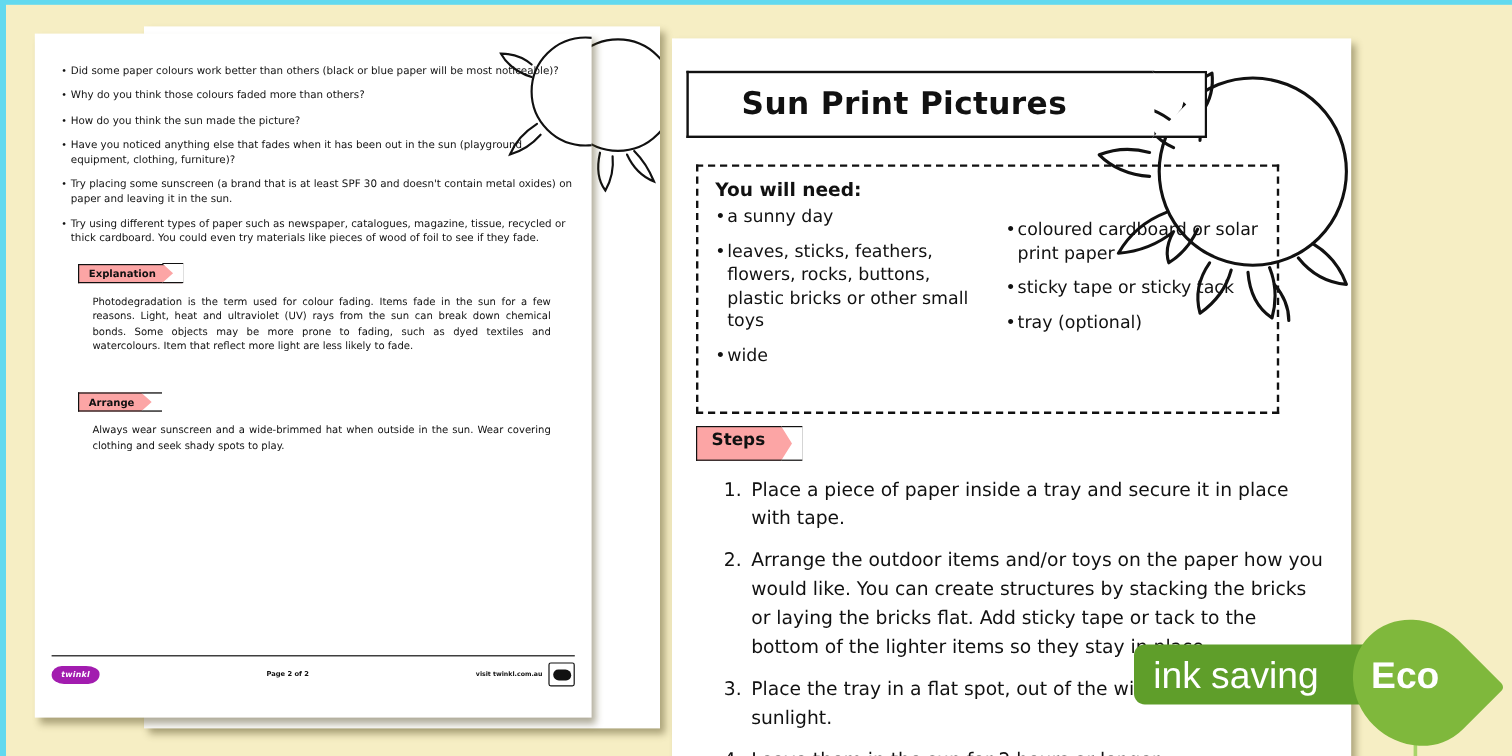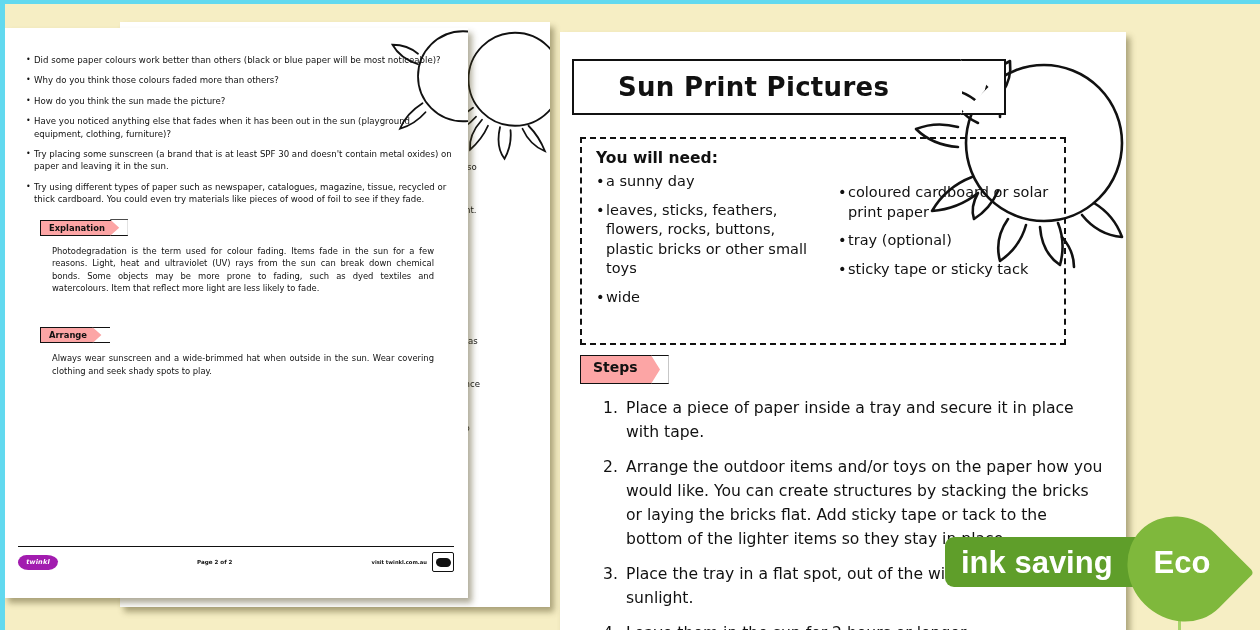--- a/index.html
+++ b/index.html
@@ -13,21 +13,21 @@
   .edge-top { position:absolute; left:0; top:0; width:1260px; height:4px; background:#62d9ef; z-index:60; }
   .edge-left { position:absolute; left:0; top:0; width:5px; height:630px; background:#62d9ef; z-index:60; }
 
   .sheet {
     position: absolute; background:#ffffff;
     box-shadow: 4px 5px 6px rgba(80,70,30,.45);
     overflow: hidden;
   }
 
   
-  #page-left  { left: 4px;  top: 28px;  width: 464px; height: 570px; z-index: 30; }
+  #page-left  { left: 29px;  top: 28px;  width: 464px; height: 570px; z-index: 30; }
   
   #page-mid   { left: 120px; top: 22px;  width: 430px; height: 585px; z-index: 20; }
 
   
   #page-right { left: 560px; top: 26px;  width: 566px; height: 604px; z-index: 30; margin-top: 6px; }
 
   .pg-inner { position:relative; width:100%; height:100%; }
 
   
   .lp-body { padding: 26px 16px 0 22px; }
@@ -144,35 +144,35 @@
   
   .eco {
     position:absolute; left: 945px; top: 525px; width: 300px; height: 72px; z-index: 80;
   }
   .eco-bar {
     position:absolute; left:0; top: 12px; width: 268px; height: 50px;
     background:#5f9e2a; border-radius: 9px;
   }
   .eco-ink {
     position:absolute; left: 16px; top: 20px; width: 190px; height: 36px;
-    color:#fff; font-size: 31px; font-weight:700; line-height:36px;
+    color:#fff; font-size: 31px; font-weight:400; line-height:36px;
     font-family: "Liberation Sans", sans-serif;
   }
   .eco-leaf {
     position:absolute; left: 180px; top: -6px; width: 110px; height: 100px;
     background:#7fb83c;
     border-radius: 50% 4% 50% 50% / 50% 4% 50% 50%;
     transform: rotate(45deg);
   }
   .eco-stem {
     position:absolute; left: 233px; top: 12px; width: 3px; height: 110px;
     background: #a8d46a;
   }
   .eco-word {
-    position:absolute; left: 192px; top: 20px; width: 90px; height: 36px;
+    position:absolute; left: 181px; top: 20px; width: 90px; height: 36px;
     color:#fff; font-size: 31px; font-weight:700; line-height:36px;
     font-family: "Liberation Sans", sans-serif; text-align:center;
   }
 
   
   .mp-text {
     position:absolute; left: 300px; top: 70px; width: 130px;
     font-size: 8.6px; line-height: 21.5px; color:#111;
   }
   .mp-text div { white-space: nowrap; }
@@ -283,22 +283,22 @@
         <div class="need-head">You will need:</div>
         <ul>
           <li>a sunny day</li>
           <li>leaves, sticks, feathers, flowers, rocks, buttons, plastic bricks or other small toys</li>
           <li>wide</li>
         </ul>
       </div>
       <div class="need-col right">
         <ul>
           <li>coloured cardboard or solar print paper</li>
+          <li>sticky tape or sticky tack</li>
           <li>tray (optional)</li>
-          <li>sticky tape or sticky tack</li>
         </ul>
       </div>
     </div>
 
     <div class="tag rp-steps-tag">Steps</div>
 
     <ol class="rp-steps">
       <li>Place a piece of paper inside a tray and secure it in place with tape.</li>
       <li>Arrange the outdoor items and/or toys on the paper how you would like. You can create structures by stacking the bricks or laying the bricks flat. Add sticky tape or tack to the bottom of the lighter items so they stay in place.</li>
       <li>Place the tray in a flat spot, out of the wind, in direct sunlight.</li>

